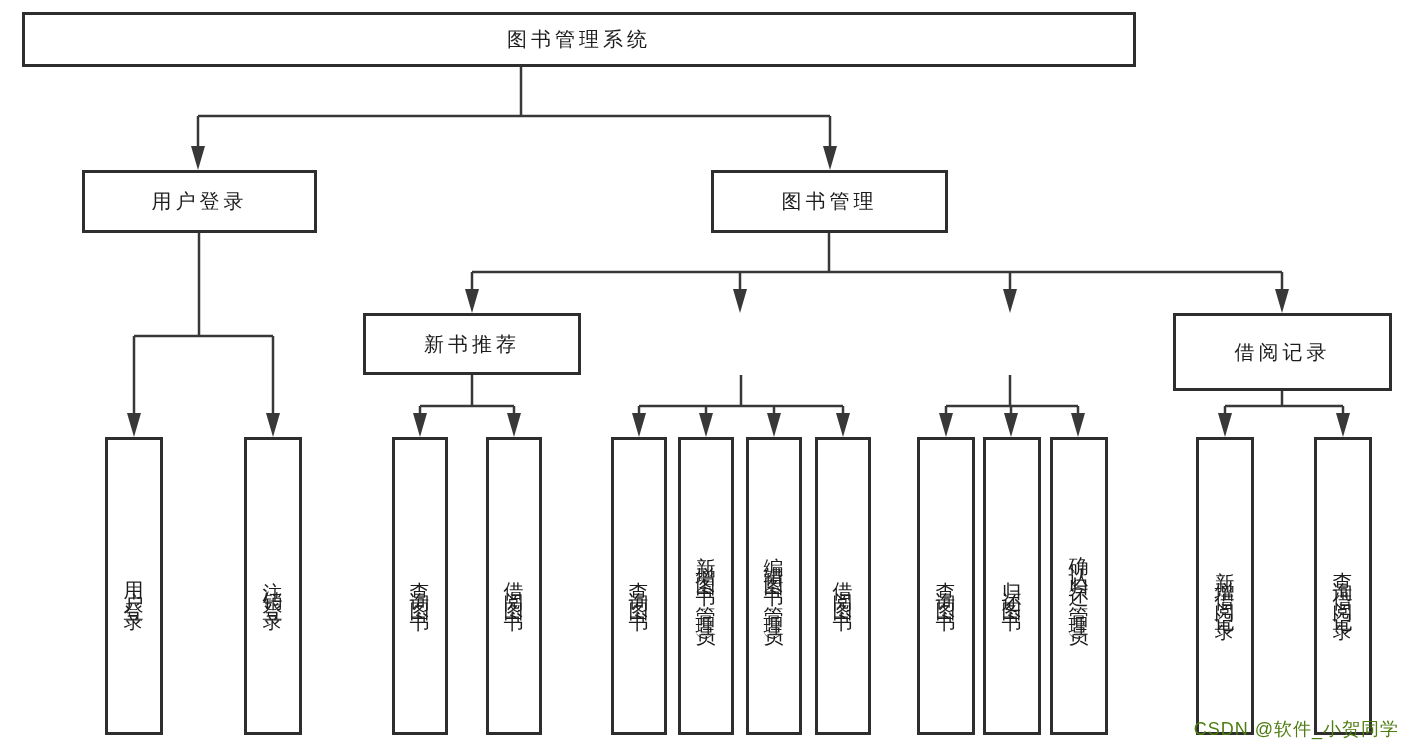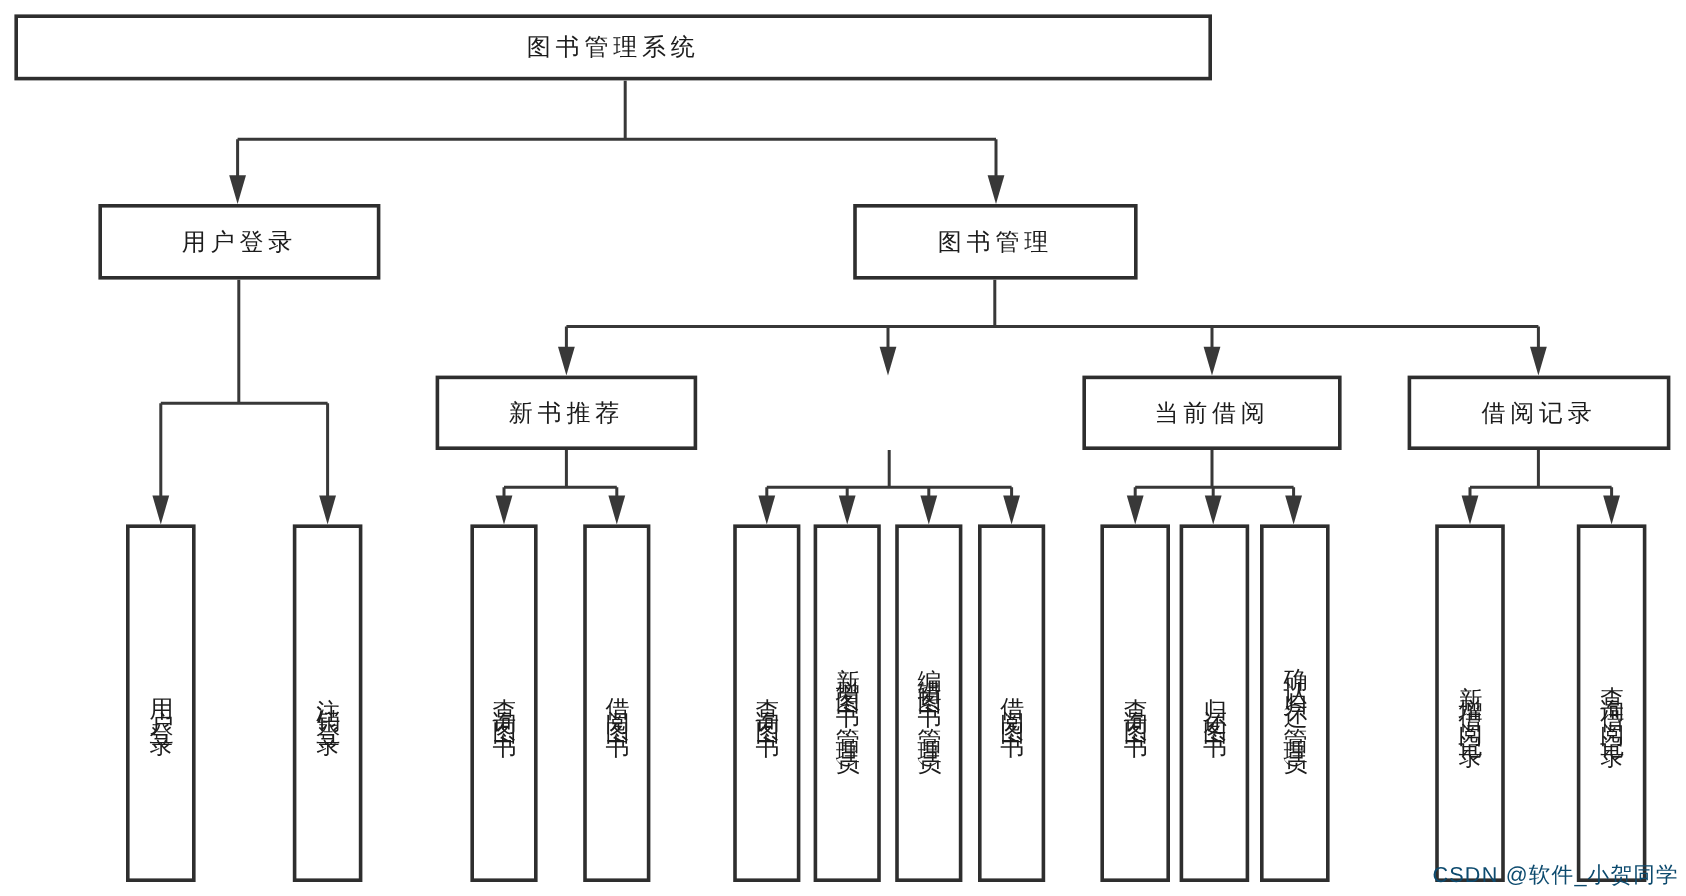--- a/index.html
+++ b/index.html
@@ -37,29 +37,29 @@
   .vbox span.vlabel {
     writing-mode: vertical-rl;
     text-orientation: mixed;
     font-size: 20px;
     letter-spacing: 10px;
     line-height: 1;
     color: #1c1c1c;
     white-space: nowrap;
   }
   
-  .n-root   { left: 12px;  top: 12px;  width: 998px; height: 55px; }
+  .n-root   { left: 22px;  top: 12px;  width: 1114px; height: 55px; }
   
   .n-login  { left: 82px;  top: 170px; width: 235px; height: 63px; }
   .n-mgmt   { left: 711px; top: 170px; width: 237px; height: 63px; }
   
   .n-newb   { left: 363px;  top: 313px; width: 218px; height: 62px; }
   .n-borrow { left: 632px;  top: 313px; width: 219px; height: 62px; }
   .n-cur    { left: 902px;  top: 313px; width: 216px; height: 62px; }
-  .n-rec    { left: 1173px; top: 313px; width: 219px; height: 62px; }
+  .n-rec    { left: 1173px; top: 313px; width: 219px; height: 78px; }
   
   .vbox { top: 437px; height: 298px; }
   .lf-1  { left: 105px;  width: 58px; }
   .lf-2  { left: 244px;  width: 58px; }
   .lf-3  { left: 392px;  width: 56px; }
   .lf-4  { left: 486px;  width: 56px; }
   .lf-5  { left: 611px;  width: 56px; }
   .lf-6  { left: 678px;  width: 56px; }
   .lf-7  { left: 746px;  width: 56px; }
   .lf-8  { left: 815px;  width: 56px; }
@@ -67,21 +67,21 @@
   .lf-10 { left: 983px;  width: 58px; }
   .lf-11 { left: 1050px; width: 58px; }
   .lf-12 { left: 1196px; width: 58px; }
   .lf-13 { left: 1314px; width: 58px; }
   #watermark {
     position: absolute;
     right: 6px;
     bottom: 6px;
     font-size: 18px;
     letter-spacing: 1px;
-    color: #0c4a6e;
+    color: #4d7c0f;
     z-index: 3;
     white-space: nowrap;
   }
 </style>
 </head>
 <body>
 
 <div id="stage">
 
   <svg id="connectors" viewBox="0 0 1405 747" xmlns="http://www.w3.org/2000/svg">
@@ -131,23 +131,20 @@
   <div class="box n-login">
     <span class="hlabel">用户登录</span>
   </div>
   <div class="box n-newb">
     <span class="hlabel">新书推荐</span>
   </div>
 
   <div class="box n-mgmt">
     <span class="hlabel">图书管理</span>
   </div>
-  <div class="box n-cur">
-    <span class="hlabel">当前借阅</span>
-  </div>
   <div class="box n-rec">
     <span class="hlabel">借阅记录</span>
   </div>
 
   <div class="box vbox lf-1">
     <span class="vlabel">用户登录</span>
   </div>
   <div class="box vbox lf-2">
     <span class="vlabel">注销登录</span>
   </div>

